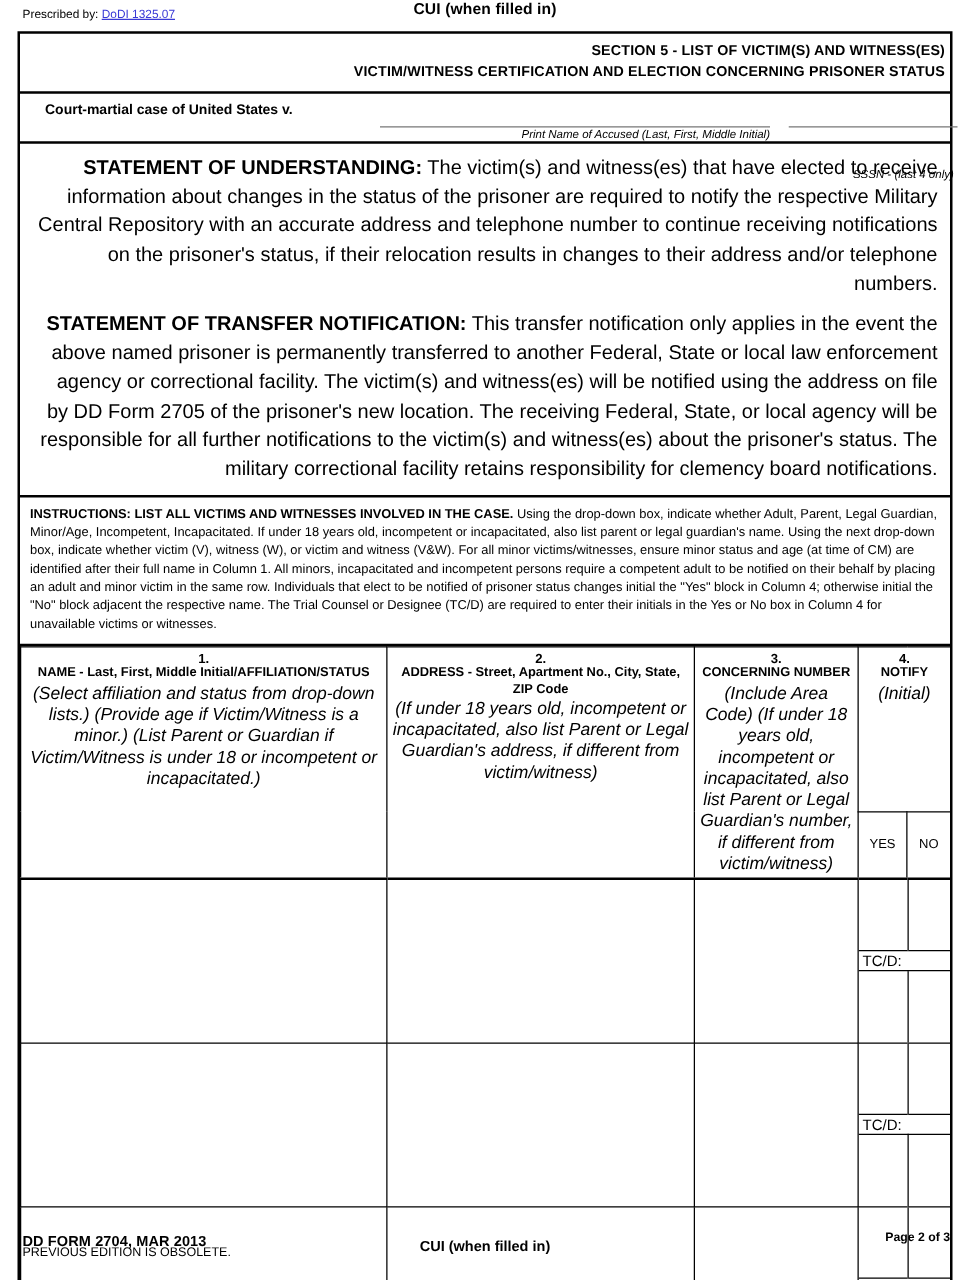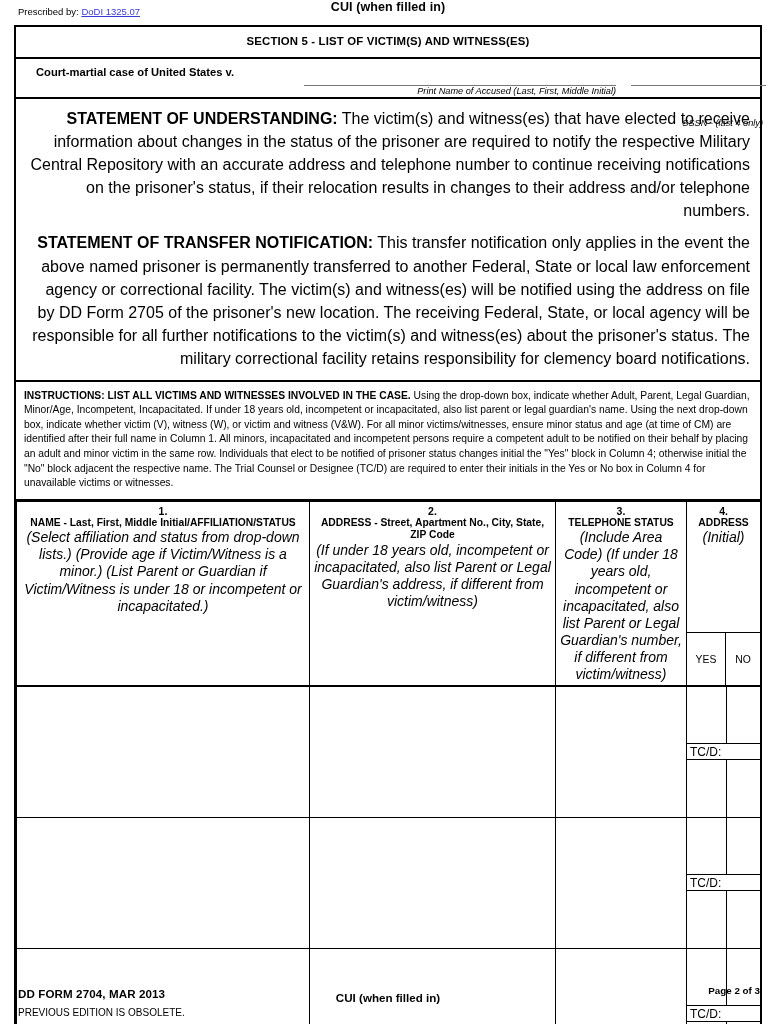--- a/index.html
+++ b/index.html
@@ -57,21 +57,21 @@
     box-sizing: border-box;
   }
 
   .band {
     border-bottom: 2.2px solid #000;
     box-sizing: border-box;
   }
 
   
   .section-title {
-    text-align: center;
+    text-align: right;
     padding: 6px 4px 7px 4px;
     line-height: 1.45;
   }
   .section-title .ln {
     font-size: 11.4px;
     font-weight: bold;
     letter-spacing: 0.15px;
   }
 
   
@@ -222,21 +222,21 @@
     position: absolute;
     left: 18px;
     top: 2px;
     font-size: 11.6px;
     font-weight: bold;
     letter-spacing: 0.1px;
   }
   .f-prev {
     position: absolute;
     left: 18px;
-    top: 22px;
+    top: 12px;
     font-size: 10px;
   }
   .f-center {
     position: absolute;
     left: 0;
     right: 0;
     top: 6px;
     text-align: center;
     font-size: 11.6px;
     font-weight: bold;
@@ -256,20 +256,21 @@
   <div class="prescribed"><span>Prescribed by:</span>
     <span class="lnk" style="color: rgb(58, 58, 214);">DoDI 1325.07</span>
   </div>
   <div class="cui-top">CUI (when filled in)</div>
 </div>
 
 <div class="form-box">
 
   <div class="band section-title">
     <div class="ln">SECTION 5 - LIST OF VICTIM(S) AND WITNESS(ES)</div>
+    <div class="ln">VICTIM/WITNESS CERTIFICATION AND ELECTION CONCERNING PRISONER STATUS</div>
   </div>
 
   <div class="band case-band">
     <div class="case-label">Court-martial case of United States v.</div>
     <div class="rule rule-name"></div>
     <div class="cap cap-name">Print Name of Accused (Last, First, Middle Initial)</div>
     <div class="rule rule-sssn"></div>
     <div class="cap cap-sssn">SSSN - (last 4 only)</div>
   </div>
 
@@ -298,26 +299,26 @@
           <div class="hdr-sub">(Select affiliation and status from drop-down lists.)
 (Provide age if Victim/Witness is a minor.) (List Parent or Guardian if Victim/Witness is under 18 or incompetent or incapacitated.)</div>
         </th>
         <th rowspan="2">
           <div class="hdr-num">2.</div>
           <div class="hdr-main">ADDRESS - Street, Apartment No., City, State, ZIP Code</div>
           <div class="hdr-sub">(If under 18 years old, incompetent or incapacitated, also list Parent or Legal Guardian's address, if different from victim/witness)</div>
         </th>
         <th rowspan="2">
           <div class="hdr-num">3.</div>
-          <div class="hdr-main">TELEPHONE STATUS</div>
+          <div class="hdr-main">CONCERNING NUMBER</div>
           <div class="hdr-sub">(Include Area Code) (If under 18 years old, incompetent or incapacitated, also list Parent or Legal Guardian's number, if different from victim/witness)</div>
         </th>
         <th class="notify-head" colspan="2">
           <div class="hdr-num">4.</div>
-          <div class="hdr-main">ADDRESS</div>
+          <div class="hdr-main">NOTIFY</div>
           <div class="hdr-sub">(Initial)</div>
         </th>
       </tr>
       <tr>
         <th class="yn-head">YES</th>
         <th class="yn-head">NO</th>
       </tr>
     </thead>
     <tbody id="tbody">
         <tr>

